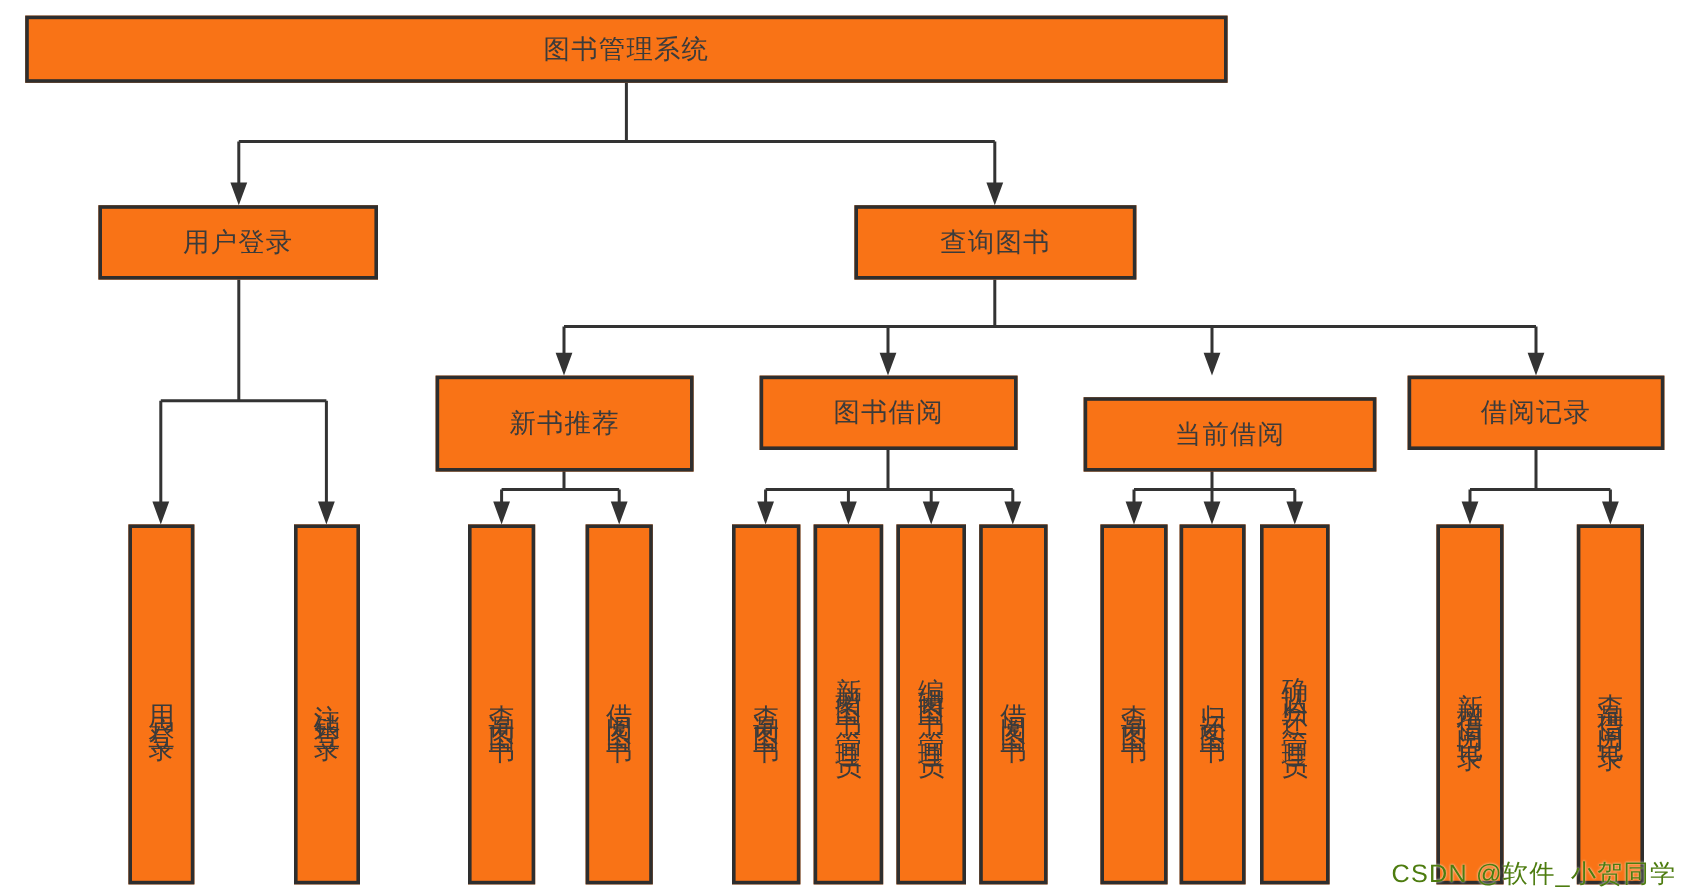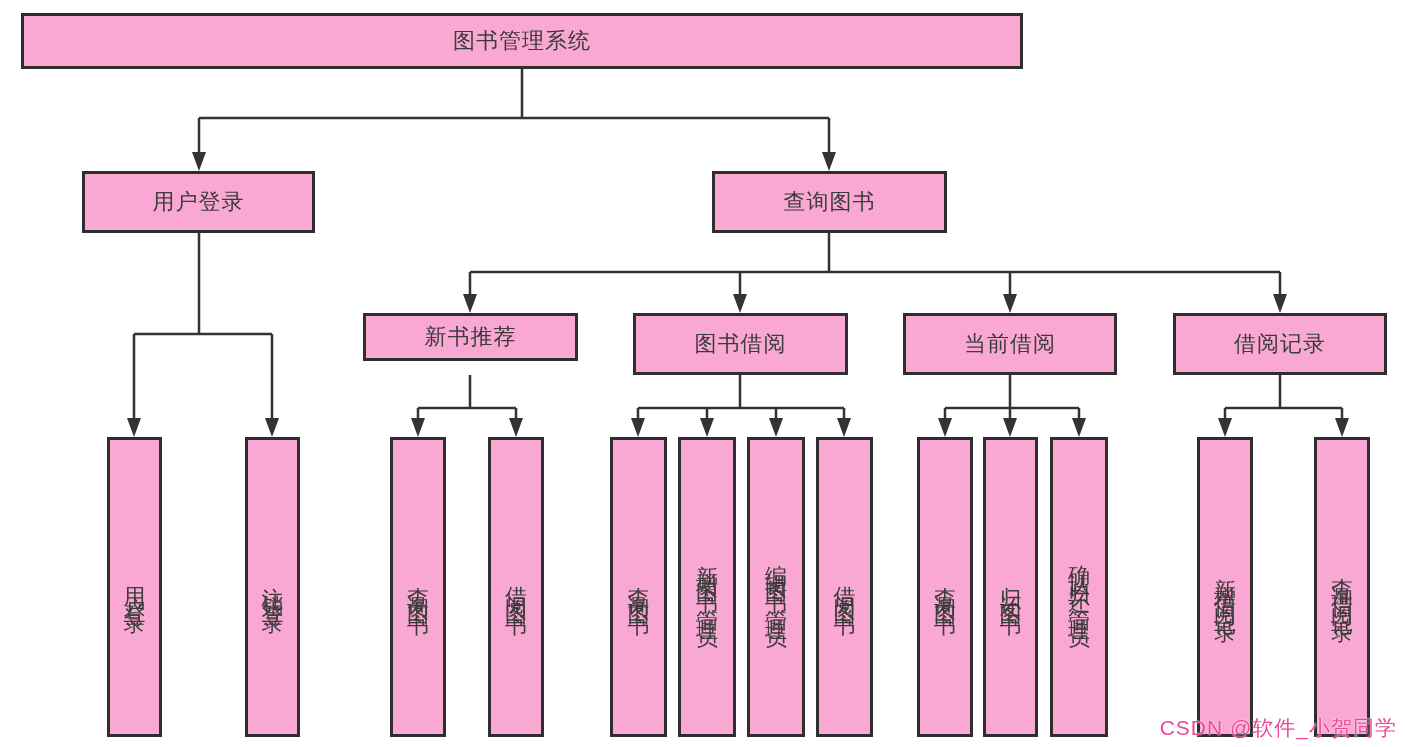--- a/index.html
+++ b/index.html
@@ -19,21 +19,21 @@
     position: absolute;
     left: 0; top: 0;
     width: 1405px;
     height: 747px;
     pointer-events: none;
   }
   .box {
     position: absolute;
     box-sizing: border-box;
     border: 3px solid #2e2e2e;
-    background: #f9a8d4;
+    background: #f97316;
     display: flex;
     align-items: center;
     justify-content: center;
     color: #3b3b3b;
   }
   .h-box span {
     font-size: 22px;
     letter-spacing: 1px;
     white-space: nowrap;
   }
@@ -45,21 +45,21 @@
     font-size: 22px;
     letter-spacing: 9px;
     line-height: 1;
     white-space: nowrap;
   }
   .watermark {
     position: absolute;
     right: 8px;
     bottom: 5px;
     font-size: 21px;
-    color: #ec4899;
+    color: #4d7c0f;
     text-shadow: 0 0 2px #ffffff;
     letter-spacing: 1px;
     white-space: nowrap;
     z-index: 5;
   }
 </style>
 </head>
 <body>
 
 <div class="stage">
@@ -92,27 +92,27 @@
     <span>查询图书</span>
   </div>
 
   <div class="box v-box" style="left:107px; top:437px; width:55px; height:300px;">
     <span>用户登录</span>
   </div>
   <div class="box v-box" style="left:245px; top:437px; width:55px; height:300px;">
     <span>注销登录</span>
   </div>
 
-  <div class="box h-box" style="left:363px; top:313px; width:215px; height:48px;text-align:center;">
+  <div class="box h-box" style="left:363px; top:313px; width:215px; height:80px;text-align:center;">
     <span>新书推荐</span>
   </div>
   <div class="box h-box" style="left:633px; top:313px; width:215px; height:62px;text-align:center;">
     <span>图书借阅</span>
   </div>
-  <div class="box h-box" style="left:903px; top:313px; width:214px; height:62px;">
+  <div class="box h-box" style="left:903px; top:331px; width:244px; height:62px;">
     <span>当前借阅</span>
   </div>
   <div class="box h-box" style="left:1173px; top:313px; width:214px; height:62px;">
     <span>借阅记录</span>
   </div>
 
   <div class="box v-box" style="left:390px; top:437px; width:56px; height:300px;">
     <span>查询图书</span>
   </div>
   <div class="box v-box" style="left:488px; top:437px; width:56px; height:300px;">

